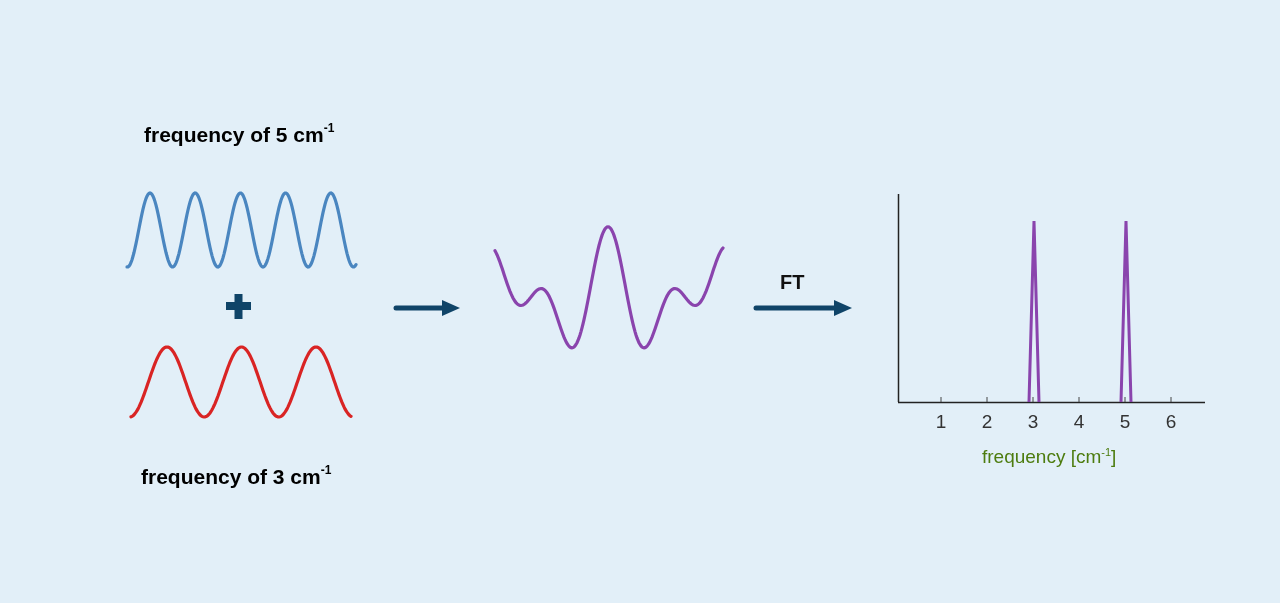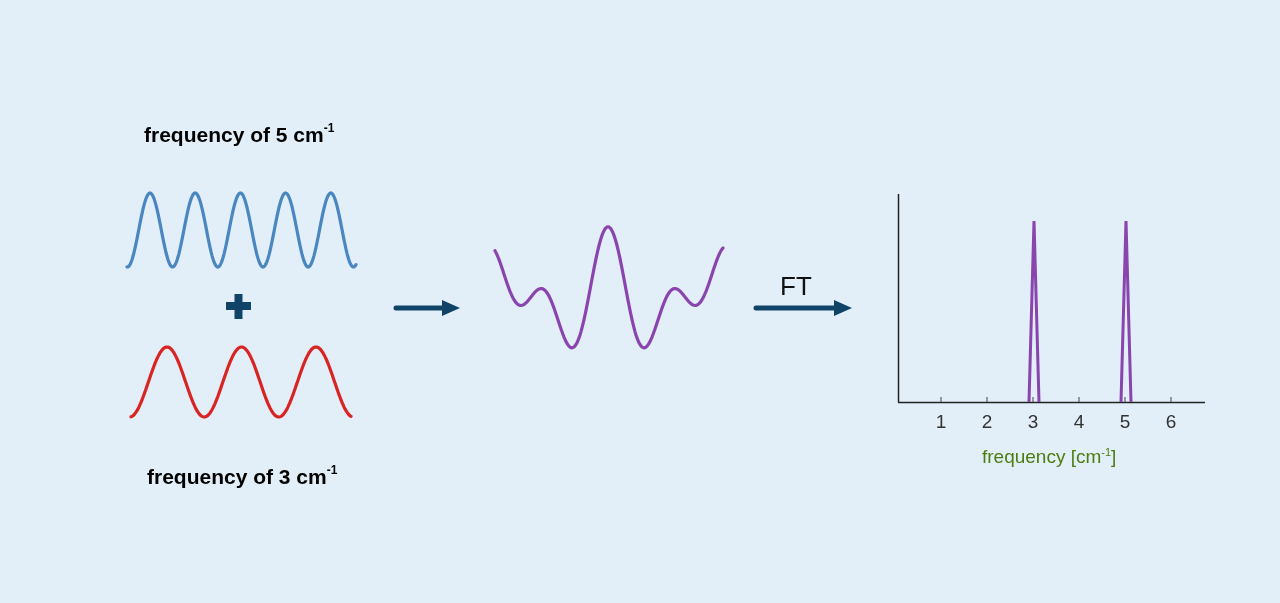--- a/index.html
+++ b/index.html
@@ -12,24 +12,24 @@
     }
     .label {
       position: absolute;
       font-weight: bold;
       font-size: 21px;
       color: #000000;
       white-space: nowrap;
     }
     .label sup { font-size: 12px; position: relative; top: -2px; }
     #lbl-top { left: 144px; top: 123px; }
-    #lbl-bottom { left: 141px; top: 465px; margin-left: 6px; }
+    #lbl-bottom { left: 141px; top: 465px; }
     #ft-label {
       position: absolute; left: 780px; top: 271px;
-      font-weight: normal; font-size: 26px; color: #111;
+      font-weight: bold; font-size: 20px; color: #111;
     }
     .tick-label {
       position: absolute; top: 411px;
       font-size: 19px; color: #333; width: 20px; text-align: center;
       font-weight: normal;
     }
     #xlabel {
       position: absolute; left: 982px; top: 446px;
       font-size: 19px; color: #4d7c0f; white-space: nowrap;
     }

